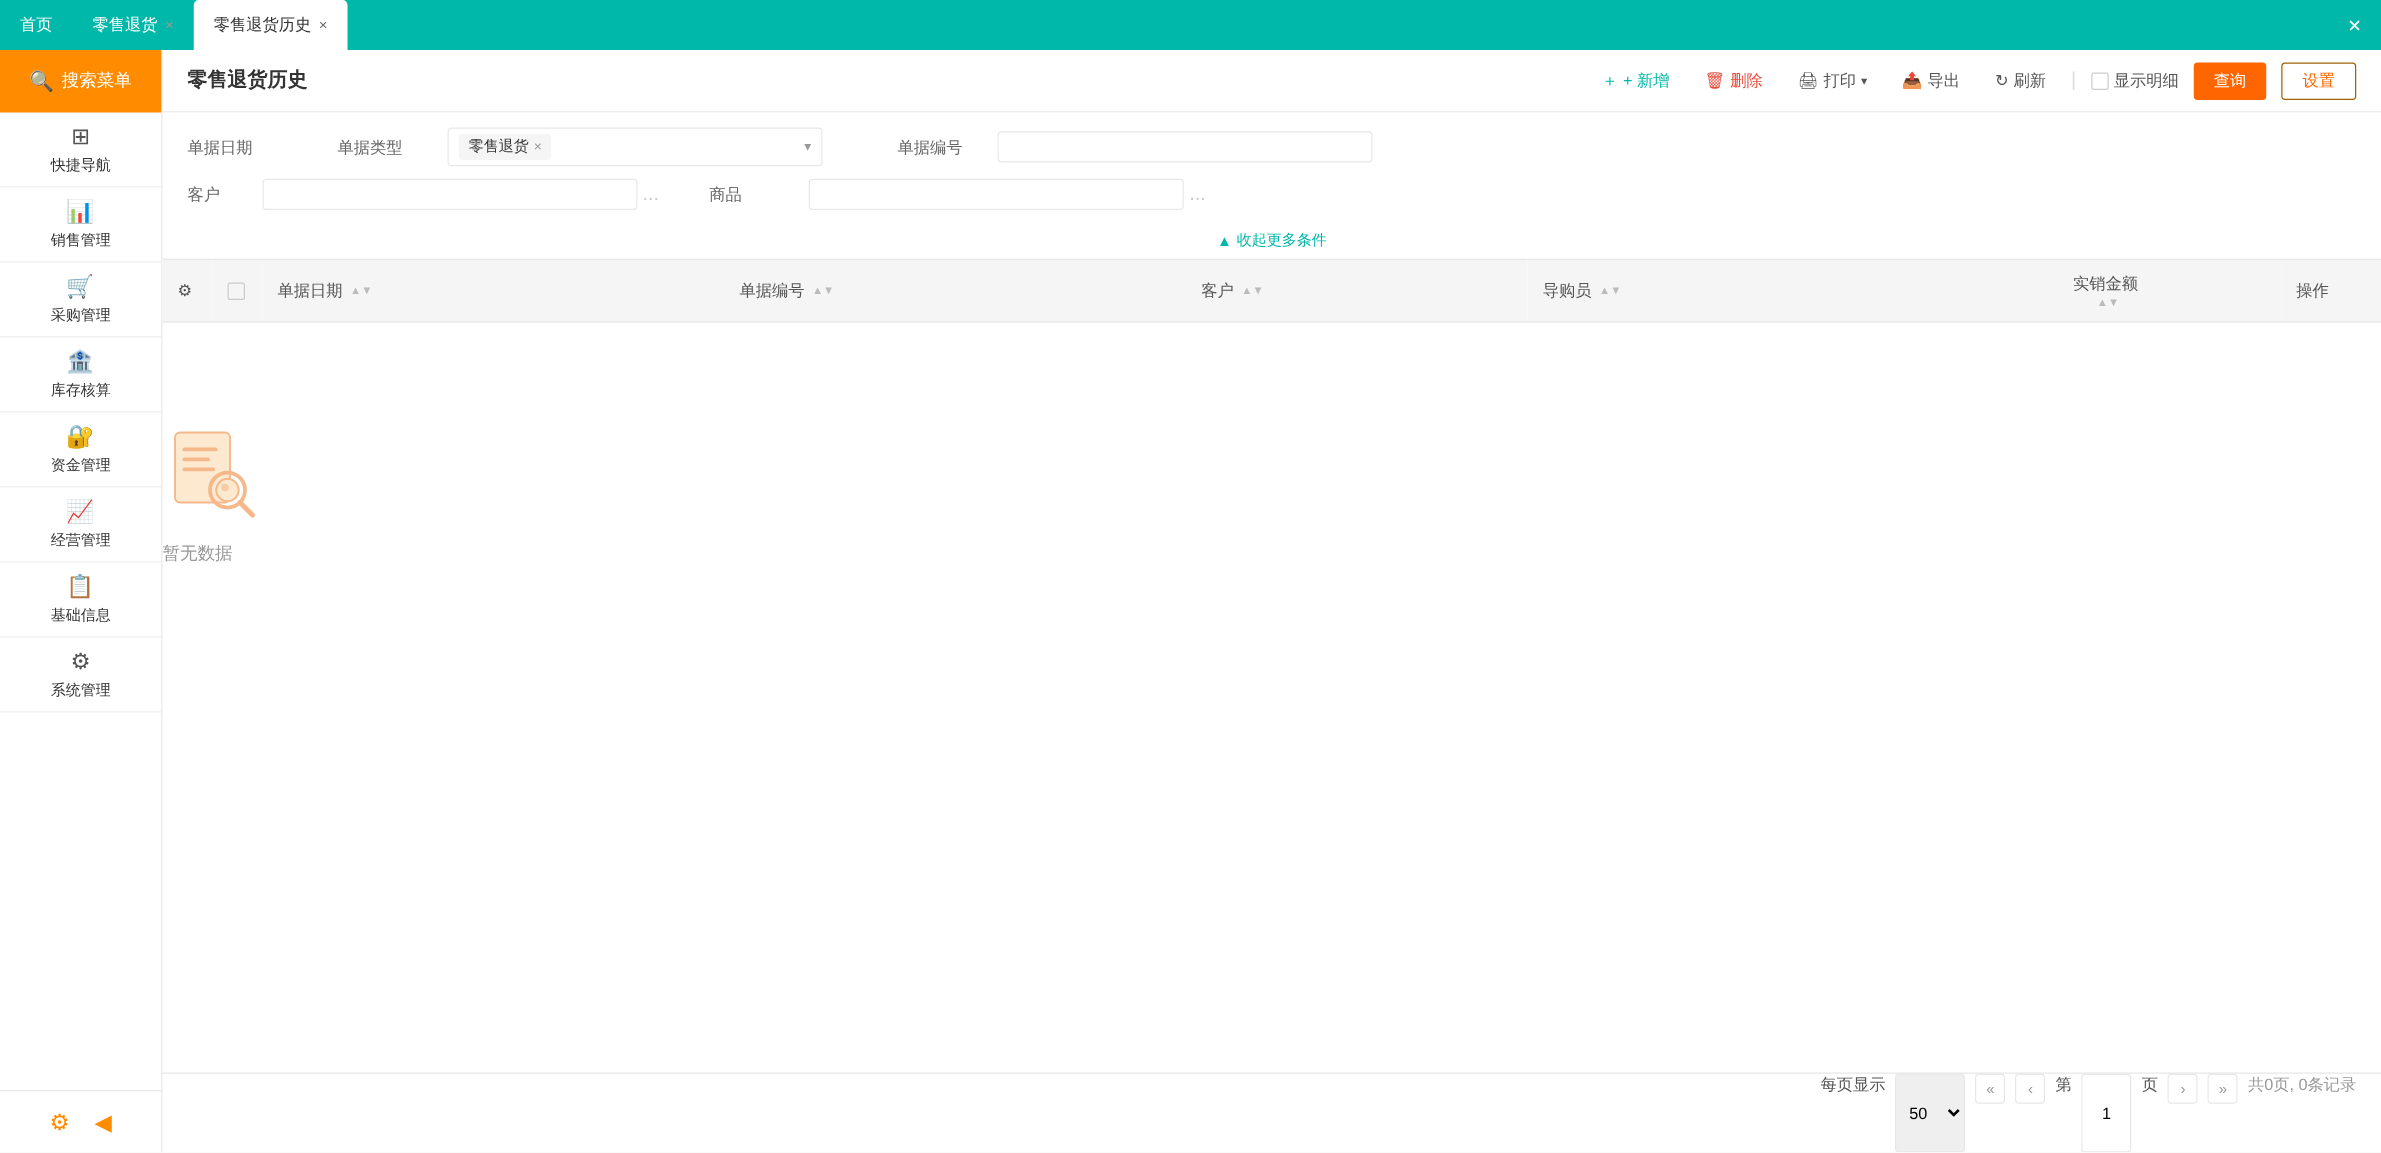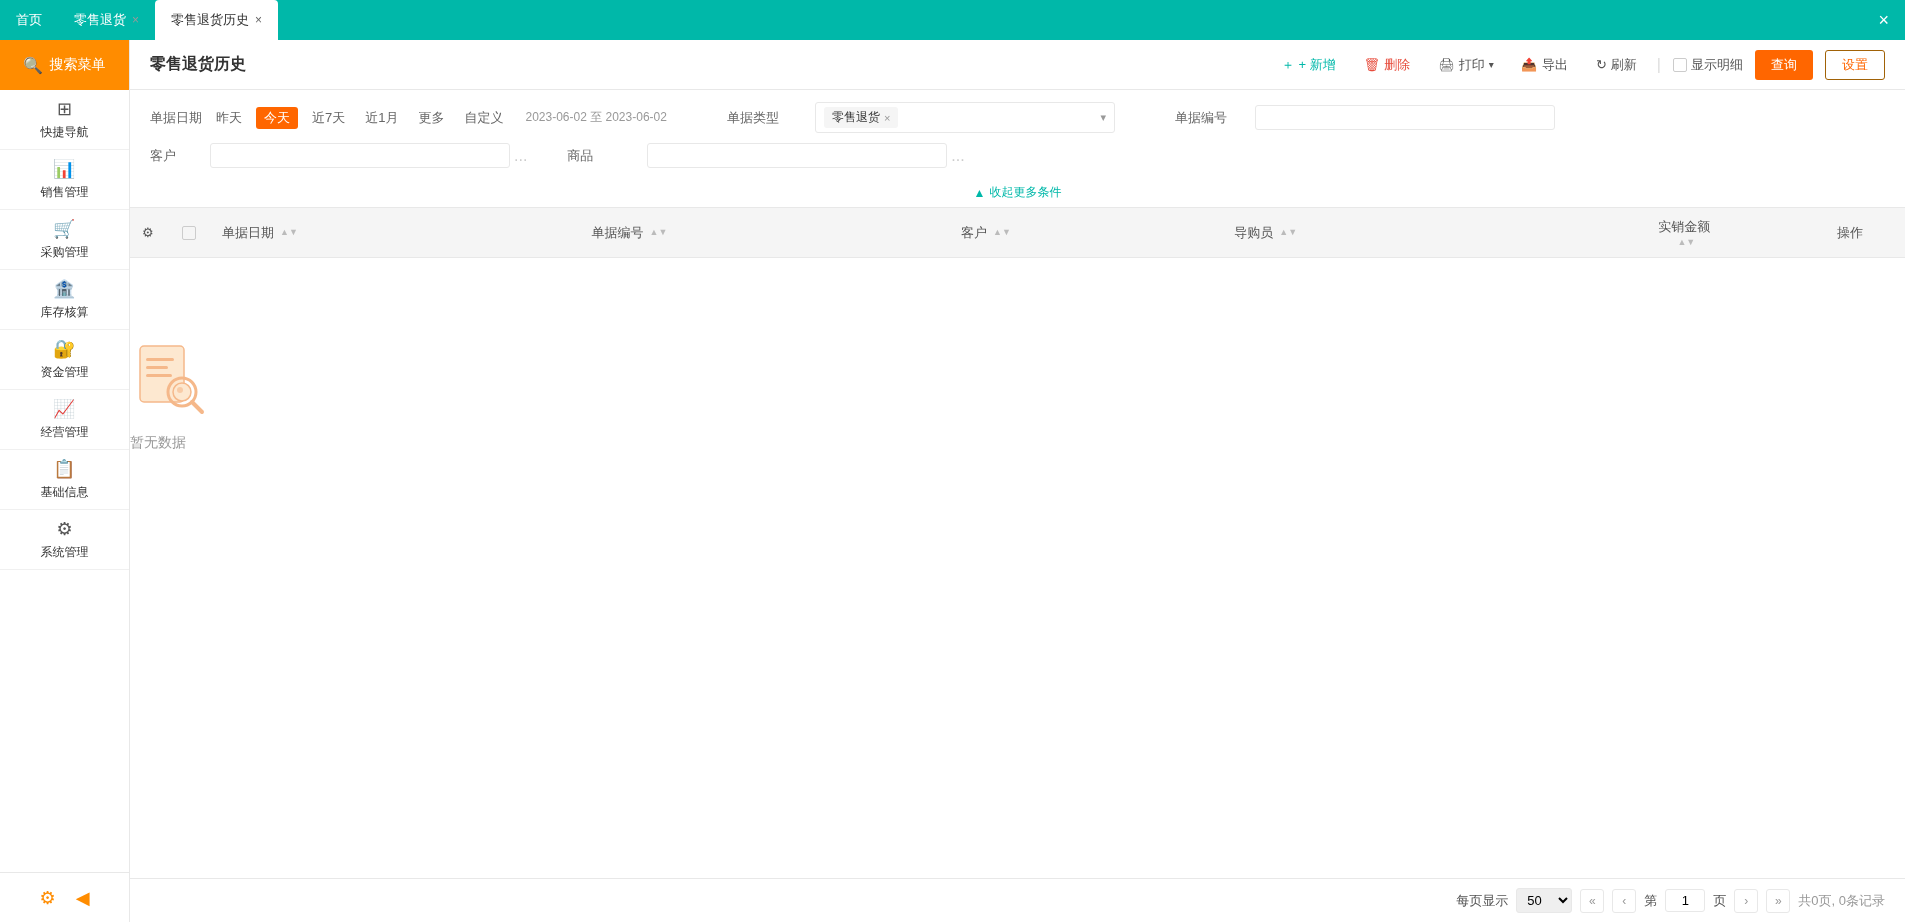--- a/index.html
+++ b/index.html
@@ -313,25 +313,24 @@
       font-size: 14px;
     }
     .empty-icon {
       width: 80px;
       height: 80px;
       margin-bottom: 16px;
     }
 
     
     .pagination-bar {
-      height: 44px;
+      height: 64px;
       background: #fff;
       border-top: 1px solid #e8e8e8;
       display: flex;
-      align-items: center;
       justify-content: flex-end;
       padding: 0 20px;
       gap: 8px;
       font-size: 13px;
       color: #555;
       flex-shrink: 0;
     }
     .page-size-select {
       border: 1px solid #e8e8e8;
       border-radius: 3px;
@@ -467,29 +466,20 @@
           <span>显示明细</span>
         </div>
         <button class="btn-query">查询</button>
         <button class="btn-settings">设置</button>
       </div>
     </div>
 
     <div class="filter-area">
       <div class="filter-row">
         <span class="filter-label">单据日期</span>
-        <div class="filter-date-options">
-          <span class="date-option">昨天</span>
-          <span class="date-option active">今天</span>
-          <span class="date-option">近7天</span>
-          <span class="date-option">近1月</span>
-          <span class="date-option">更多</span>
-          <span class="date-option">自定义</span>
-          <span class="date-range-text">2023-06-02 至 2023-06-02</span>
-        </div>
         <span class="filter-section-label" style="margin-left:60px;">单据类型</span>
         <div class="filter-type-selector">
           <div class="filter-type-tag">
             <span>零售退货</span>
             <span class="remove">×</span>
           </div>
           <span class="dropdown-arrow">▾</span>
         </div>
         <span class="filter-section-label" style="margin-left:60px;">单据编号</span>
         <input class="filter-input" type="text" style="min-width: 300px;">

